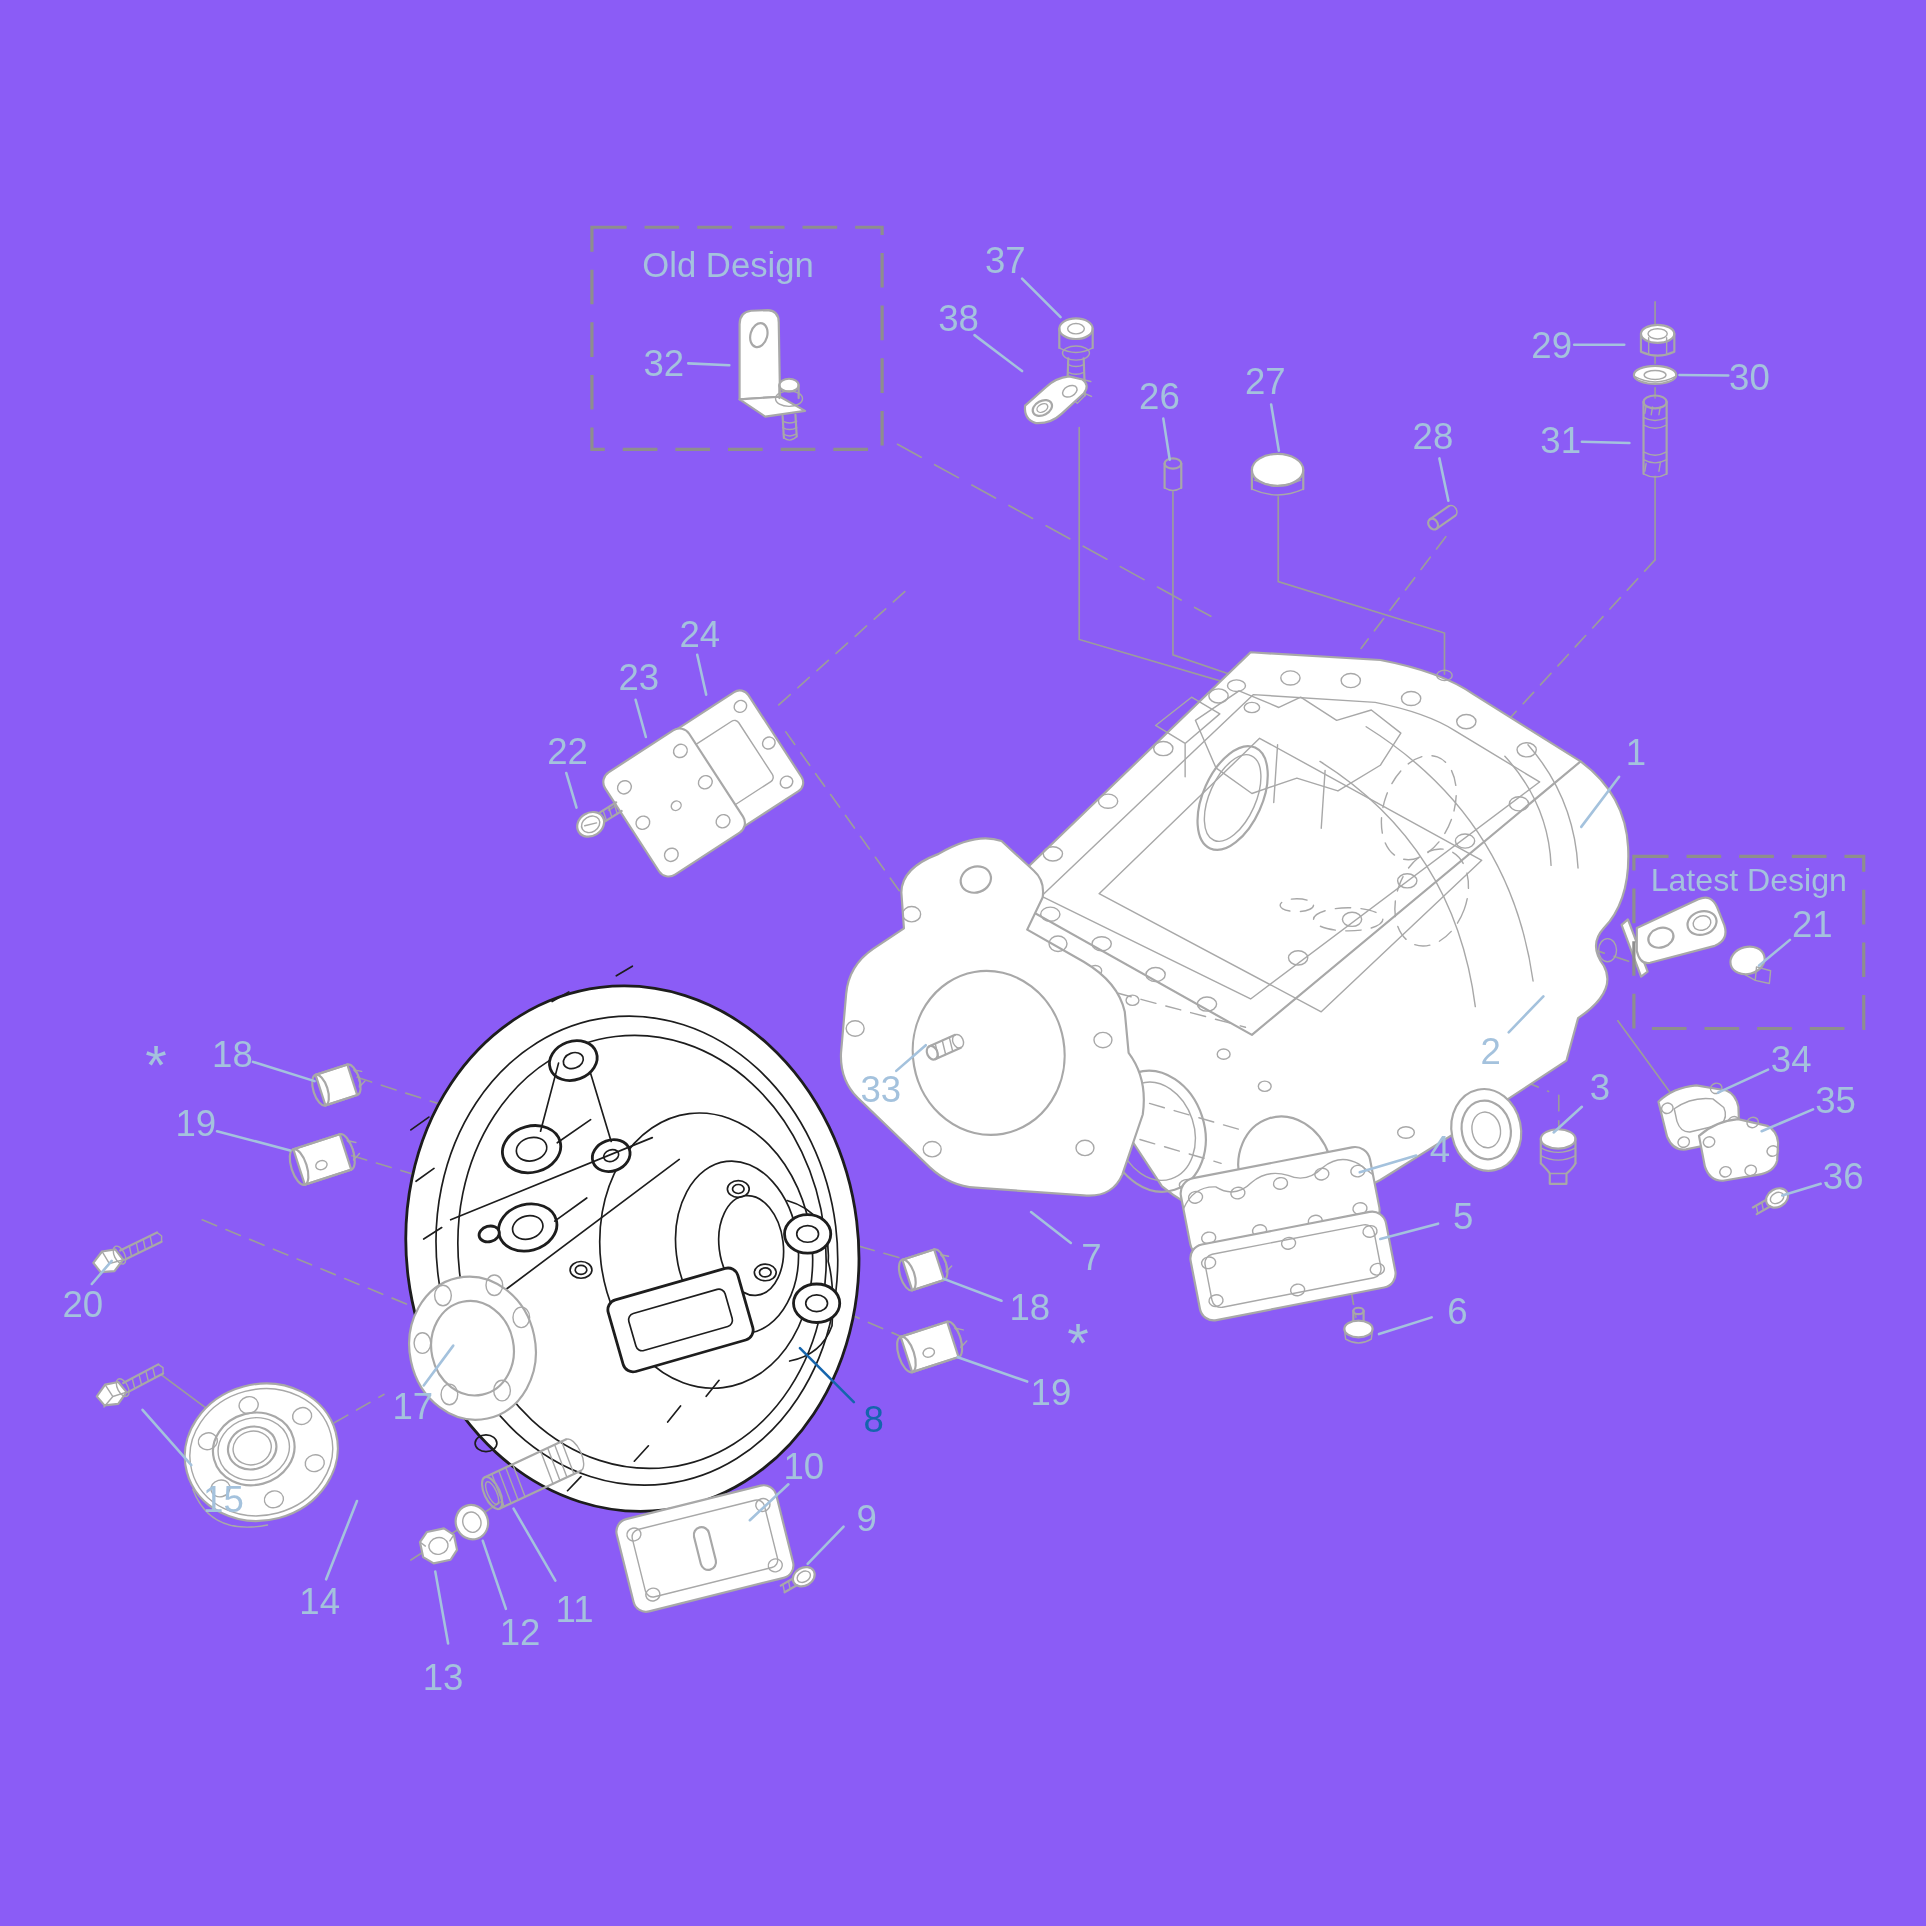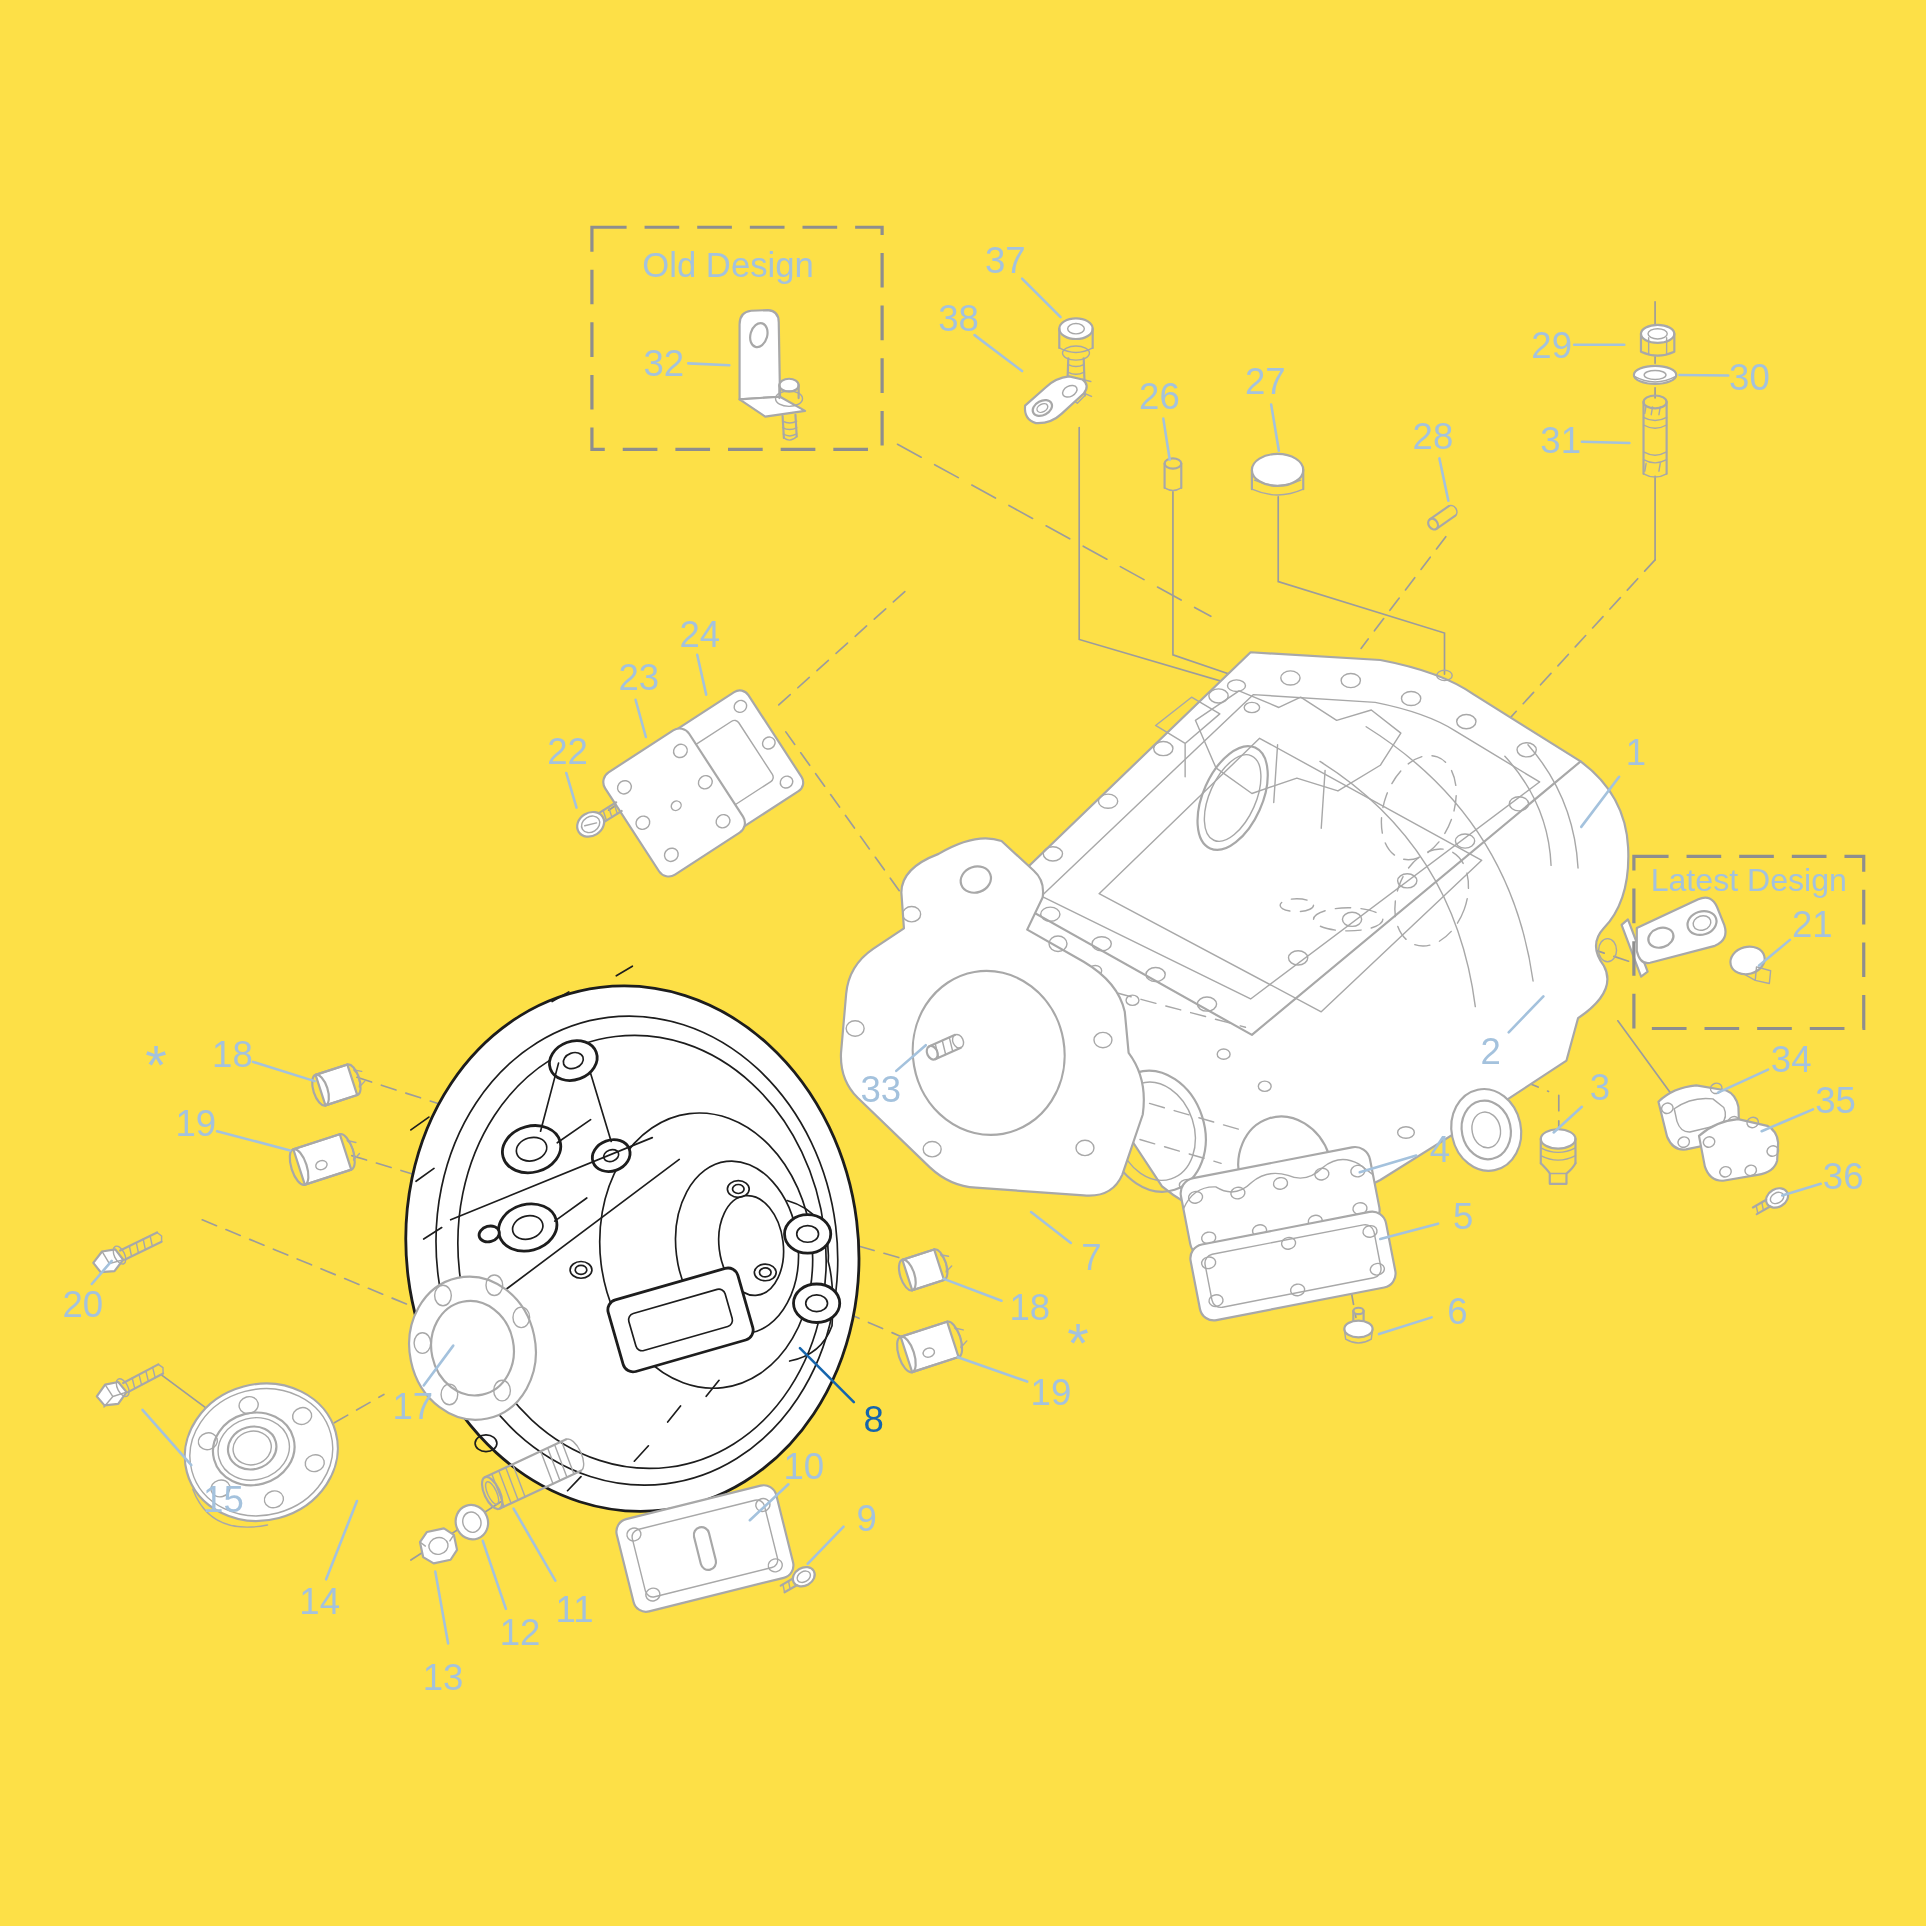--- a/index.html
+++ b/index.html
@@ -1,17 +1,17 @@
 <!DOCTYPE html>
 <html style="font-size:10.3px"><head>
 <meta charset="utf-8">
 <style>
   html,body{margin:0;padding:0;background:#ffffff;}
   body{font-family:"Liberation Sans", sans-serif;}
-  .stage{width:1926px;height:1926px;position:relative;background:#fde047;}
+  .stage{width:1926px;height:1926px;position:relative;background:#8b5cf6;}
   svg{display:block}
   
   .g  {stroke:#a8a8a8;fill:none;stroke-width:3.4;stroke-linecap:round;stroke-linejoin:round;}
   .gf {stroke:#a8a8a8;fill:#ffffff;stroke-width:3.4;stroke-linecap:round;stroke-linejoin:round;}
   .thin{stroke-width:2.2;}
   .k  {stroke:#1d1d1d;fill:none;stroke-width:4.4;stroke-linecap:round;stroke-linejoin:round;}
   .kf {stroke:#1d1d1d;fill:#ffffff;stroke-width:4.4;stroke-linecap:round;stroke-linejoin:round;}
   .kthin{stroke-width:2.6;}
   .cg {stroke:#9c9c9c;fill:none;stroke-width:2.6;stroke-linecap:round;}
   .dash1{stroke-dasharray:42 24;}

